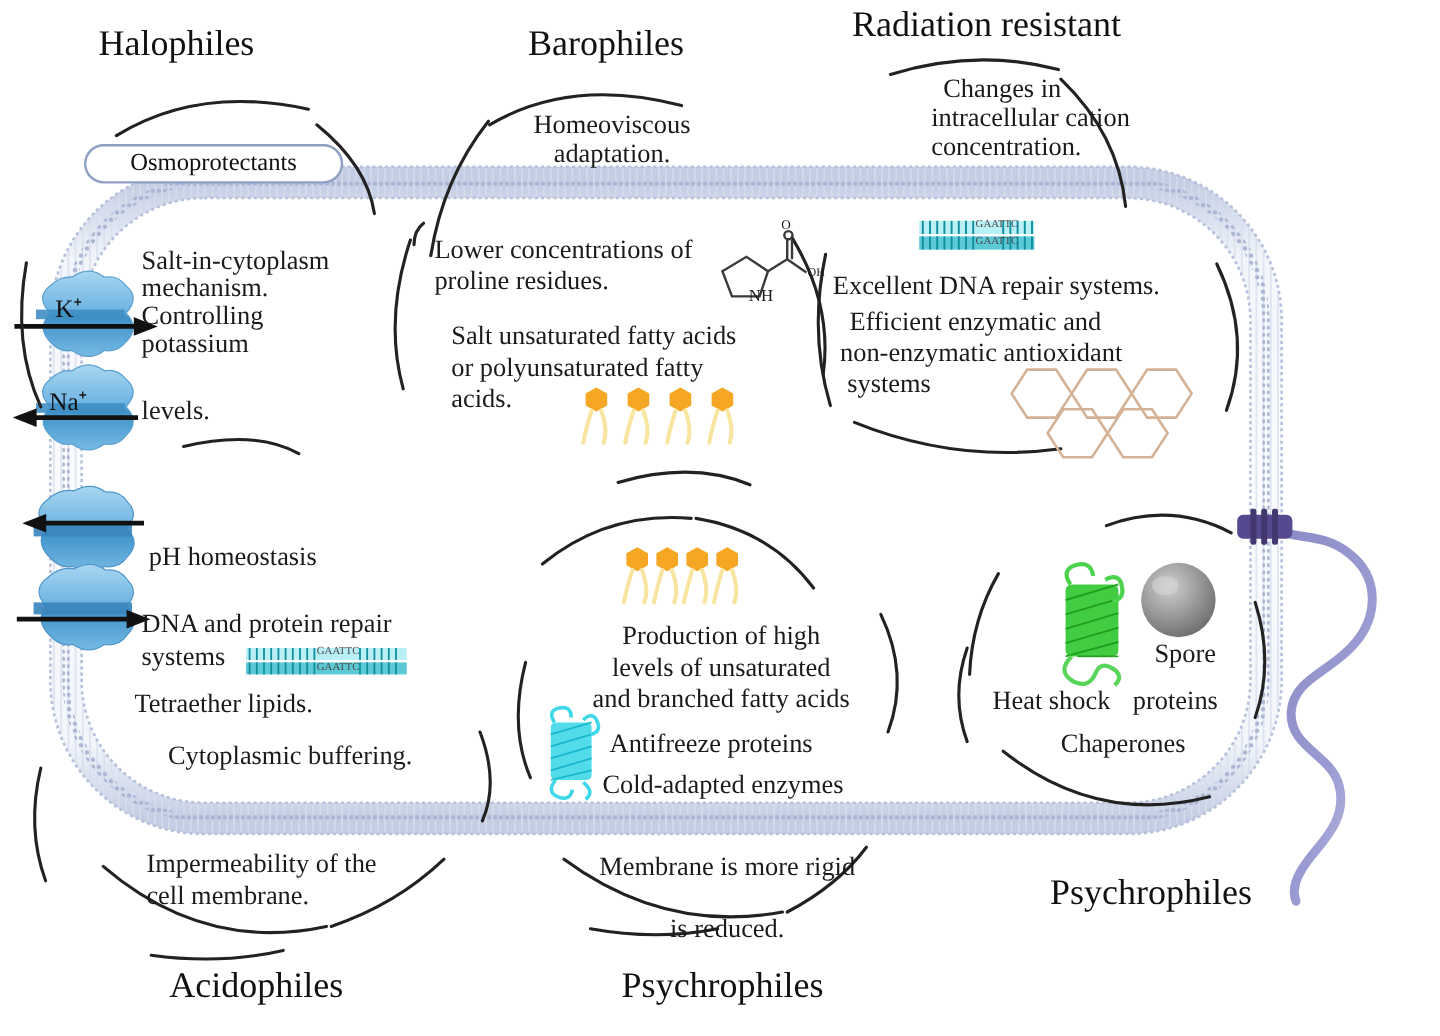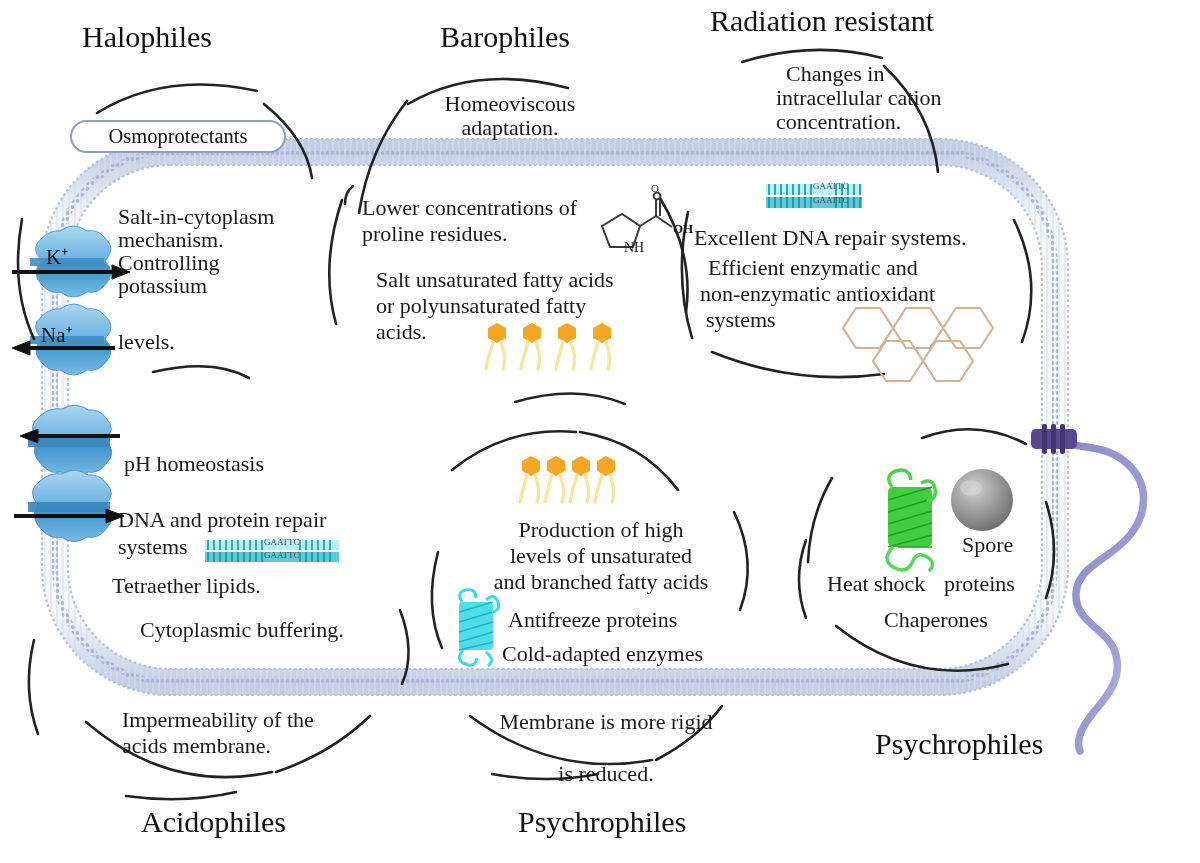--- a/index.html
+++ b/index.html
@@ -344,21 +344,21 @@
 
   <div class="txt c" style="left:400px; top:92px;  width:220px;">Homeoviscous</div>
   <div class="txt c" style="left:400px; top:116px; width:220px;">adaptation.</div>
   <div class="txt l" style="left:362px; top:196px;">Lower concentrations of</div>
   <div class="txt l" style="left:362px; top:222px;">proline residues.</div>
   <div class="txt l" style="left:376px; top:268px;">Salt unsaturated fatty acids</div>
   <div class="txt l" style="left:376px; top:294px;">or polyunsaturated fatty</div>
   <div class="txt l" style="left:376px; top:320px;">acids.</div>
 
   <div class="txt" style="left:651px; top:182px; font-size:11px;">O</div>
-  <div class="txt" style="left:673px; top:222px; font-size:13px;font-weight:bold;">OH</div>
+  <div class="txt" style="left:673px; top:222px; font-size:10px;">OH</div>
   <div class="txt" style="left:624px; top:240px; font-size:14px;">NH</div>
 
   <div class="txt l" style="left:786px; top:62px;">Changes in</div>
   <div class="txt l" style="left:776px; top:86px;">intracellular cation</div>
   <div class="txt l" style="left:776px; top:110px;">concentration.</div>
   <div class="txt l" style="left:694px; top:226px;">Excellent DNA repair systems.</div>
   <div class="txt l" style="left:708px; top:256px;">Efficient enzymatic and</div>
   <div class="txt l" style="left:700px; top:282px;">non-enzymatic antioxidant</div>
   <div class="txt l" style="left:706px; top:308px;">systems</div>
 
@@ -366,21 +366,21 @@
   <div class="txt" style="left:813px; top:195px; font-size:9px; color:#4a4a4a;">GAATTC</div>
   <div class="txt" style="left:264px; top:537px; font-size:9px; color:#4a4a4a;">GAATTC</div>
   <div class="txt" style="left:264px; top:550px; font-size:9px; color:#4a4a4a;">GAATTC</div>
 
   <div class="txt l" style="left:124px; top:452px;">pH homeostasis</div>
   <div class="txt l" style="left:118px; top:508px;">DNA and protein repair</div>
   <div class="txt l" style="left:118px; top:535px;">systems</div>
   <div class="txt l" style="left:112px; top:574px;">Tetraether lipids.</div>
   <div class="txt l" style="left:140px; top:618px;">Cytoplasmic buffering.</div>
   <div class="txt l" style="left:122px; top:708px;">Impermeability of the</div>
-  <div class="txt l" style="left:122px; top:734px;">acids membrane.</div>
+  <div class="txt l" style="left:122px; top:734px;">cell membrane.</div>
 
   <div class="txt c" style="left:466px; top:518px; width:270px;">Production of high</div>
   <div class="txt c" style="left:466px; top:544px; width:270px;">levels of unsaturated</div>
   <div class="txt c" style="left:466px; top:570px; width:270px;">and branched fatty acids</div>
   <div class="txt l" style="left:508px; top:608px;">Antifreeze proteins</div>
   <div class="txt l" style="left:502px; top:642px;">Cold-adapted enzymes</div>
   <div class="txt c" style="left:474px; top:710px; width:264px;">Membrane is more rigid</div>
   <div class="txt c" style="left:474px; top:762px; width:264px;">is reduced.</div>
 
   <div class="txt l" style="left:962px; top:533px;">Spore</div>

